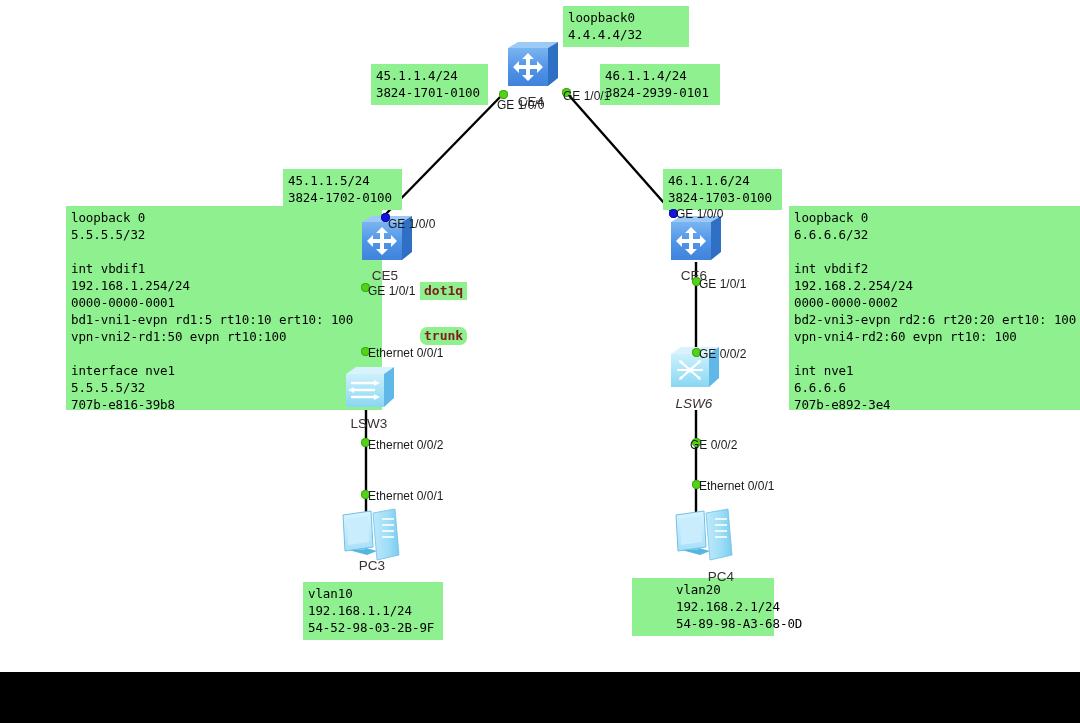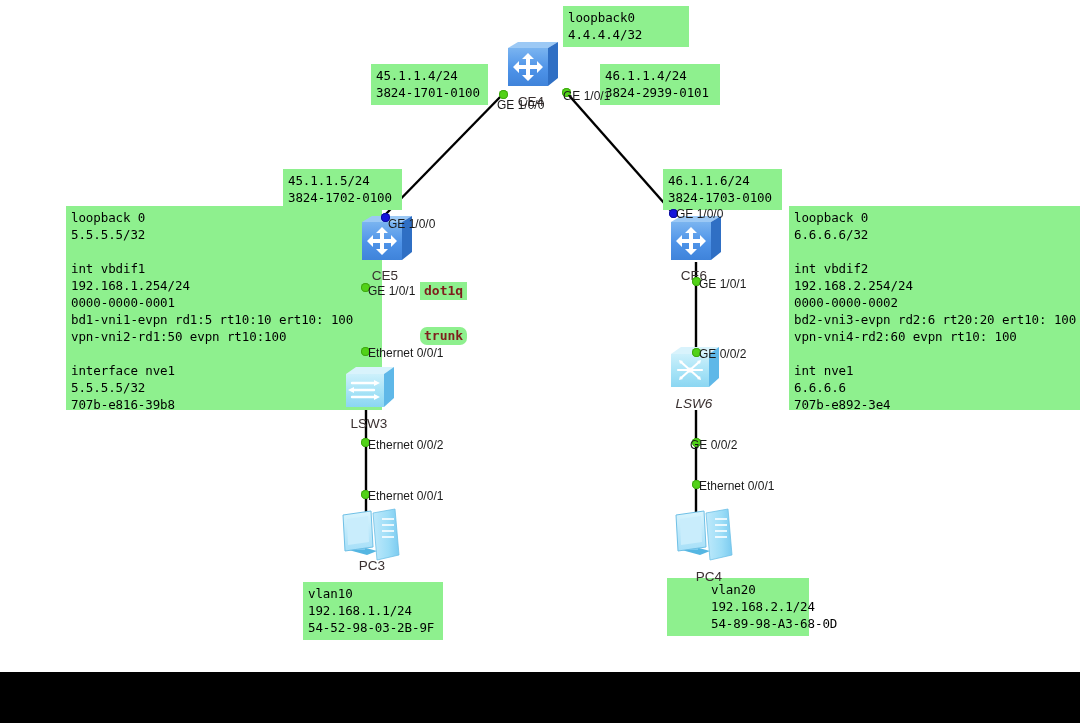--- a/index.html
+++ b/index.html
@@ -130,21 +130,21 @@
 0000-0000-0002
 bd2-vni3-evpn rd2:6 rt20:20 ert10: 100
 vpn-vni4-rd2:60 evpn rt10: 100
 
 int nve1
 6.6.6.6
 707b-e892-3e4</div>
       <div class="note" style="left: 303px; top: 582px; width: 140px;">vlan10
 192.168.1.1/24
 54-52-98-03-2B-9F</div>
-      <div class="note" style="left: 667px; top: 578px; width: 142px; padding-left: 44px;">vlan20
+      <div class="note" style="left: 632px; top: 578px; width: 142px; padding-left: 44px;">vlan20
 192.168.2.1/24
 54-89-98-A3-68-0D</div>
     </div>
   <div id="badges-layer">
       <div class="badge" style="left: 420px; top: 282px;">dot1q</div>
       <div class="badge" style="left: 420px; top: 327px; border-radius: 7px;">trunk</div>
     </div>
   <div id="nodes-layer">
       <div class="node" style="left: 500px; top: 40px;">
         <div><svg width="62" height="52" viewBox="0 0 62 52" xmlns="http://www.w3.org/2000/svg">
@@ -309,21 +309,21 @@
       <path d="M45 14 h12"></path>
               <path d="M45 20 h12"></path>
               <path d="M45 26 h12"></path>
               <path d="M45 32 h12"></path>
     </g>
     <polygon points="8,44 30,50 40,46 18,40" fill="#55b6e2"></polygon>
     <rect x="20" y="36" width="8" height="9" fill="#7ccbf0"></rect>
     <polygon points="6,10 34,6 36,42 8,46" fill="url(#pcMon)" stroke="#6fc0e6" stroke-width="1"></polygon>
     <polygon points="10,14 31,11 32,37 11,40" fill="#c9edfc"></polygon>
   </svg></div>
-        <div class="node-label" style="left: 4px; top: 64px; width: 70px;">PC4</div>
+        <div class="node-label" style="left: 16px; top: 64px; width: 70px;">PC4</div>
       </div>
     </div>
   <div id="ports-layer">
       <div class="dot green" style="left: 499px; top: 90px;"></div>
       <div class="port-label" style="left: 497px; top: 98px;">GE 1/0/0</div>
       <div class="dot green" style="left: 562px; top: 88px;"></div>
       <div class="port-label" style="left: 563px; top: 89px;">GE 1/0/1</div>
       <div class="dot blue" style="left: 381px; top: 213px;"></div>
       <div class="port-label" style="left: 388px; top: 217px;">GE 1/0/0</div>
       <div class="dot green" style="left: 361px; top: 283px;"></div>

